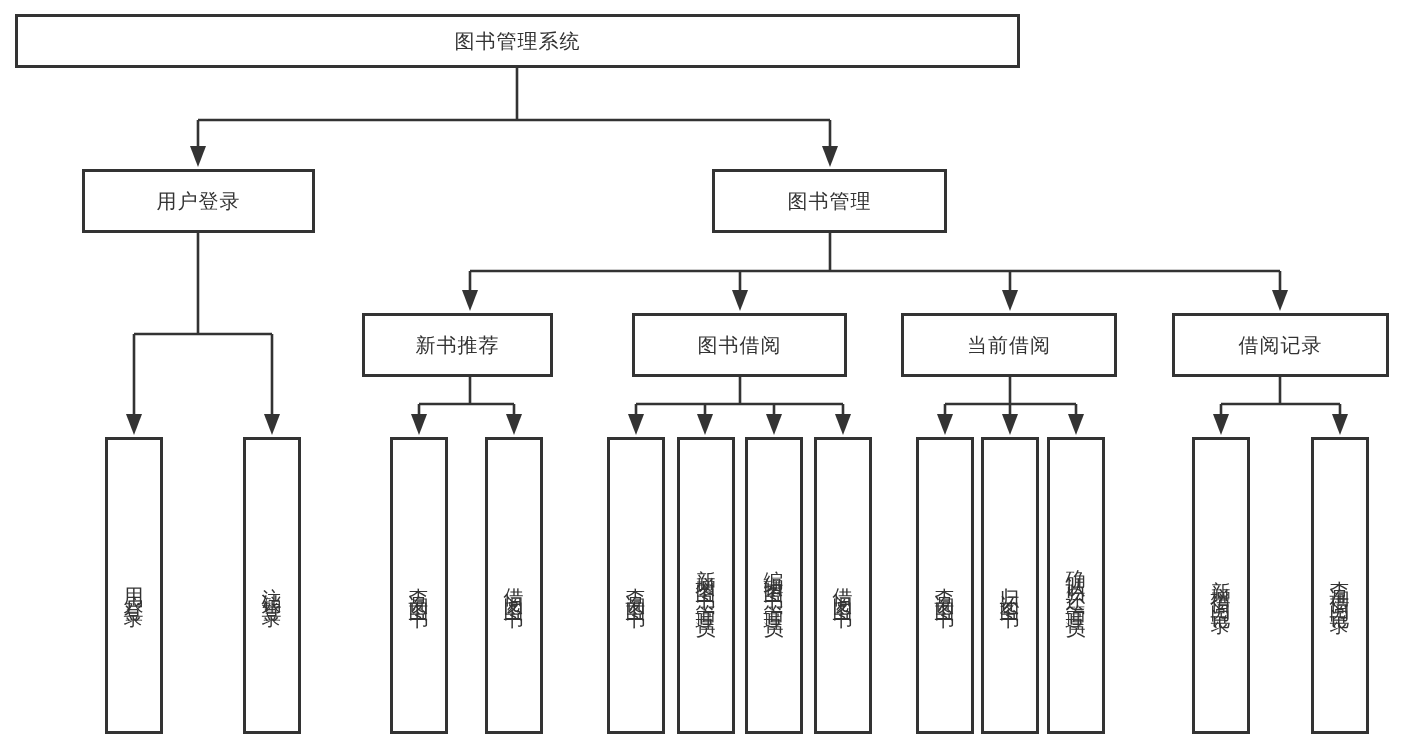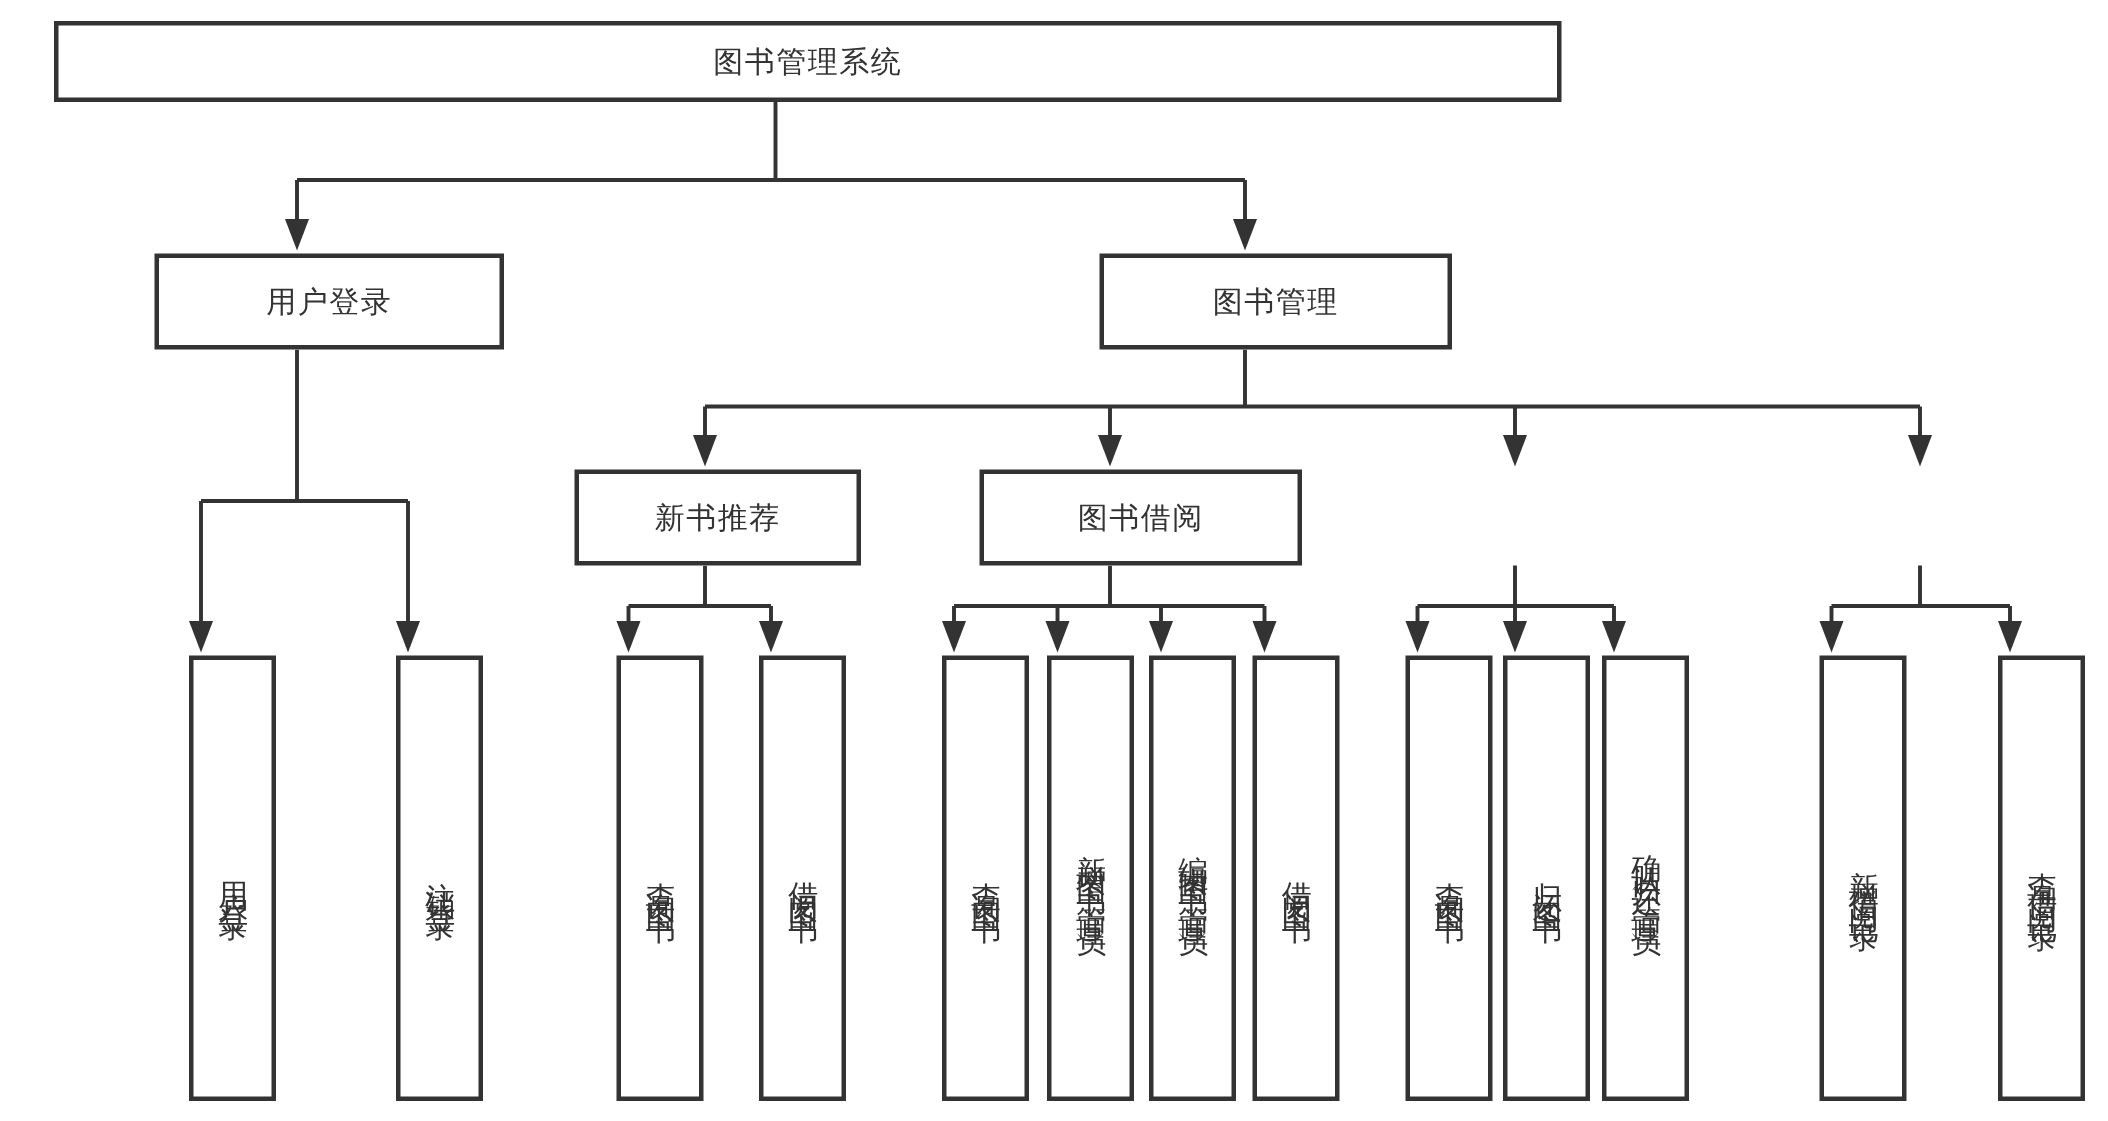--- a/index.html
+++ b/index.html
@@ -37,21 +37,20 @@
     background: var(--box-bg);
     border: 3px solid var(--line);
     display: flex;
     align-items: center;
     justify-content: center;
     color: var(--text);
     font-size: 20px;
     letter-spacing: 1px;
     z-index: 2;
     text-align: center;
-    margin-left: 21px;
   }
   .leaf { letter-spacing: 0; }
   .leaf .vtext {
     writing-mode: vertical-rl;
     text-orientation: mixed;
     letter-spacing: 7px;
     line-height: 1;
     font-size: 20px;
     white-space: nowrap;
   }
@@ -113,20 +112,22 @@
     </g>
   </svg>
 
   <div class="node" style="left:15px; top:14px; width:1005px; height:54px;">图书管理系统</div>
 
   <div class="node" style="left:82px; top:169px; width:233px; height:64px;">用户登录</div>
   <div class="node" style="left:712px; top:169px; width:235px; height:64px;">图书管理</div>
 
   <div class="node" style="left:362px; top:313px; width:191px; height:64px;">新书推荐</div>
   <div class="node" style="left:632px; top:313px; width:215px; height:64px;">图书借阅</div>
+  <div class="node" style="left:901px; top:313px; width:216px; height:64px;">当前借阅</div>
+  <div class="node" style="left:1172px; top:313px; width:217px; height:64px;">借阅记录</div>
 
   <div class="node leaf" style="left:105px; top:437px; width:58px; height:297px;">
     <span class="vtext">用户登录</span>
   </div>
   <div class="node leaf" style="left:243px; top:437px; width:58px; height:297px;">
     <span class="vtext">注销登录</span>
   </div>
 
   <div class="node leaf" style="left:390px; top:437px; width:58px; height:297px;">
     <span class="vtext">查询图书</span>

